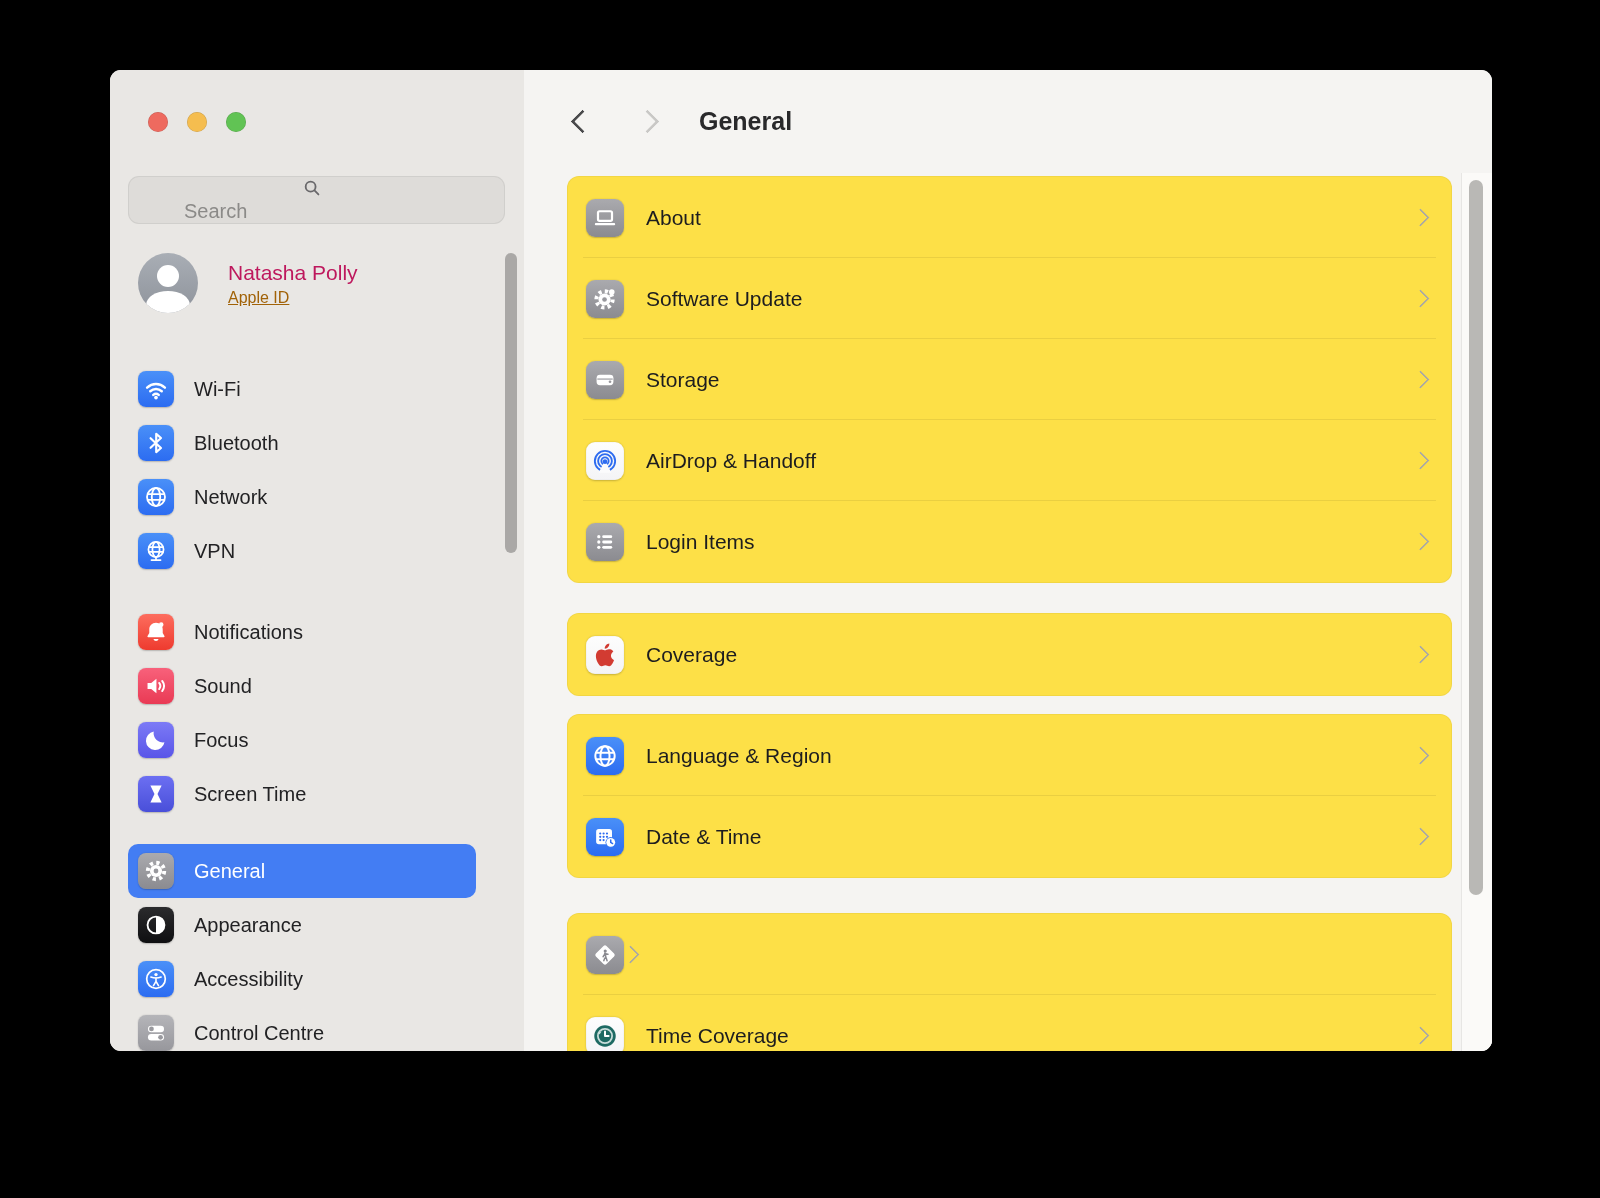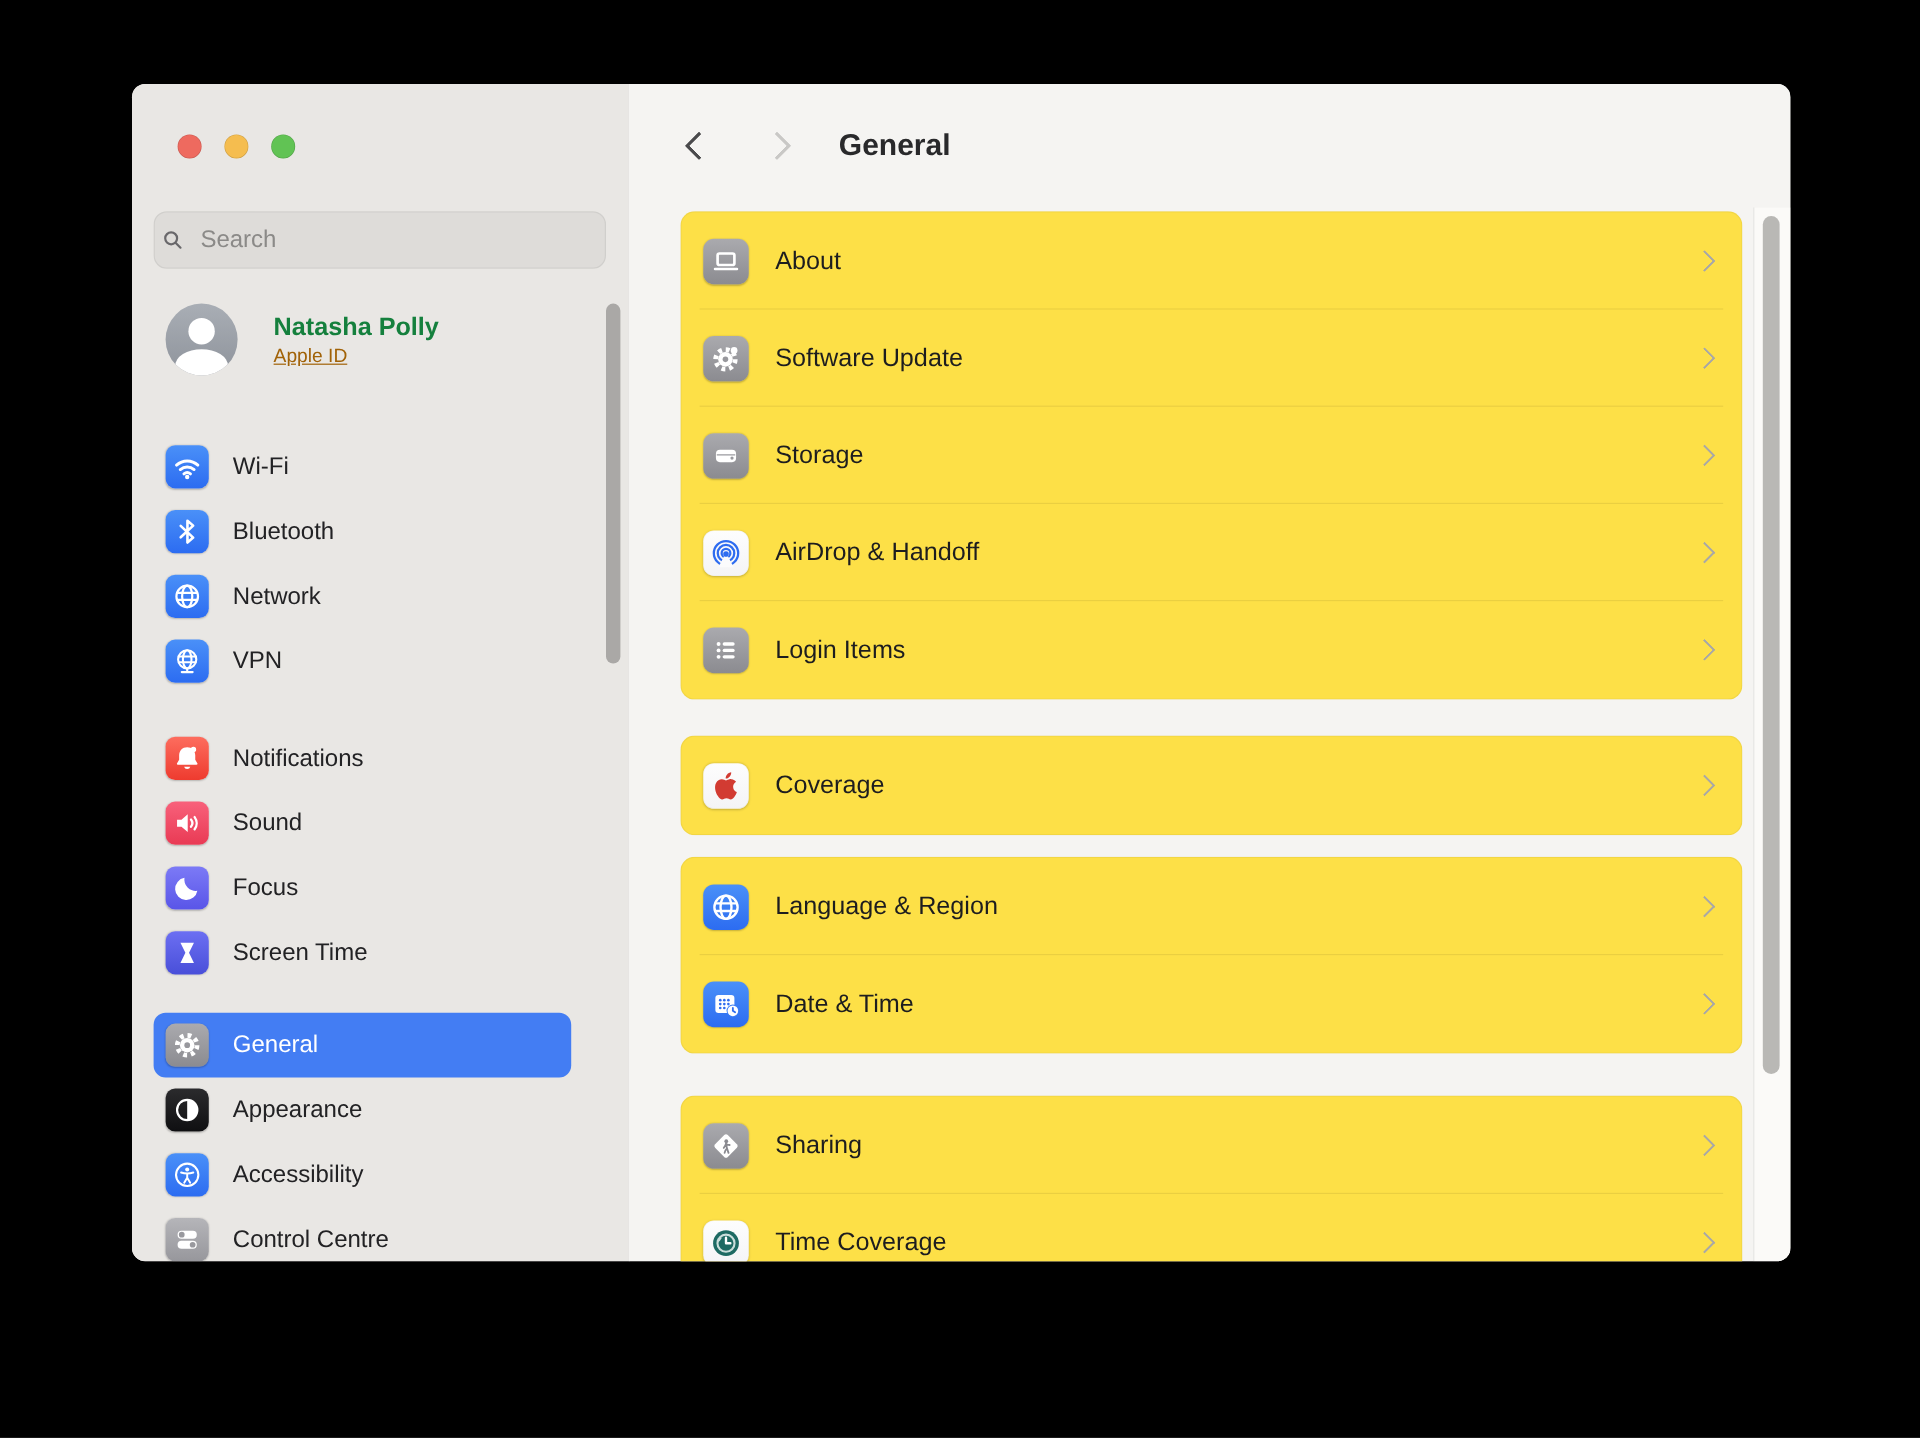--- a/index.html
+++ b/index.html
@@ -8,33 +8,33 @@
   .window{position:absolute;left:110px;top:70px;width:1382px;height:981px;border-radius:11px;
     background:#f5f4f2;overflow:hidden;box-shadow:0 25px 70px rgba(0,0,0,.65);}
   
   .sidebar{position:absolute;left:0;top:0;bottom:0;width:414px;background:#e9e7e4;
     border-right:1px solid #d2d0cd;}
   .traffic{position:absolute;left:38px;top:42px;display:flex;gap:19px;}
   .dot{width:20px;height:20px;border-radius:50%;box-shadow:inset 0 0 0 .5px rgba(0,0,0,.18);}
   .dot.red{background:#ee6a5f;} .dot.yellow{background:#f5bd4f;} .dot.green{background:#61c354;}
   .search{position:absolute;left:18px;top:106px;width:377px;height:48px;border-radius:11px;
     background:#dedcd9;border:1px solid rgba(0,0,0,.06);display:flex;align-items:center;
-    padding:0 4px;box-sizing:border-box;}
+    padding:0 4px;box-sizing:border-box;flex-direction:column;}
   .sicon{width:24px;height:24px;margin-right:8px;display:flex;align-items:center;}
   .sicon svg{width:22px;height:22px;}
   .search input{flex:1;background:transparent;border:none;outline:none;font-size:20px;color:#222;
     font-family:inherit;}
   .search input::placeholder{color:#8b8a88;}
   .profile{position:absolute;left:28px;top:183px;display:flex;align-items:center;}
   .avatar{width:60px;height:60px;border-radius:50%;background:linear-gradient(180deg,#a9aeb5,#8e939b);
     position:relative;overflow:hidden;flex:0 0 auto;}
   .avatar .head{position:absolute;width:22px;height:22px;border-radius:50%;background:#fff;left:19px;top:12px;}
   .avatar .shoulders{position:absolute;width:44px;height:28px;border-radius:50% 50% 0 0;background:#fff;left:8px;top:38px;}
   .ptext{margin-left:30px;}
-  .pname{font-size:21px;color:#15803d;line-height:26px;font-weight:bold;}
+  .pname{font-size:21px;color:#be185d;line-height:26px;}
   .psub{font-size:16px;color:#a16207;margin-top:3px;text-decoration:underline;}
   #sidebar-groups{position:absolute;left:18px;top:292px;width:348px;}
   .sgroup{margin-bottom:27px;}
   .sgroup:nth-child(2){margin-bottom:23px;}
   .sitem{height:54px;display:flex;align-items:center;padding-left:10px;border-radius:10px;cursor:default;}
   .sitem.selected{background:#437df3;}
   .slabel{margin-left:20px;font-size:20px;color:#222224;}
   .sitem.selected .slabel{color:#fff;}
   .sb-thumb{position:absolute;left:395px;top:183px;width:12px;height:300px;border-radius:6px;
     background:rgba(0,0,0,.27);}
@@ -357,21 +357,20 @@
             <div class="mrow">
               <span class="tile big" style="background:linear-gradient(180deg,#aaaaae,#8b8b90)">
                 <svg viewBox="0 0 24 24">
                   <rect x="5.6" y="5.6" width="12.8" height="12.8" rx="1.8" fill="#fff" transform="rotate(45 12 12)"></rect>
                   <circle cx="12.2" cy="8.6" r="1.35" fill="#8a8a90"></circle>
                   <g stroke="#8a8a90" stroke-width="1.3" fill="none" stroke-linecap="round">
                     <path d="M12 10.2c-.2 1.3-.7 2.3-1.6 3.2M12 10.2c.7.8 1.6 1.1 2.6 1.1M12 10.2l.7 3.5M12.7 13.7l1.1 3.2M12.7 13.7c-.9.9-1.5 2-1.7 3.2"></path>
                   </g>
                 </svg>
               </span>
-              <span class="mlabel">Sharing</span>
               <span class="rchev"></span>
             </div>
             <div class="mrow">
               <span class="tile big light" style="background:linear-gradient(180deg,#fdfdfd,#f4f4f6)">
                 <svg viewBox="0 0 24 24">
                   <circle cx="12" cy="12" r="9.2" fill="#1e6a63"></circle>
                   <circle cx="12" cy="12" r="6.1" fill="none" stroke="#c9ddda" stroke-width="1.5"></circle>
                   <path d="M12 12V8.1M12 12h3.1" stroke="#fff" stroke-width="1.7" stroke-linecap="round"></path>
                   <path d="M5.9 8.6l3.2-.5-1.8 2.6z" fill="#c9ddda"></path>
                 </svg>

